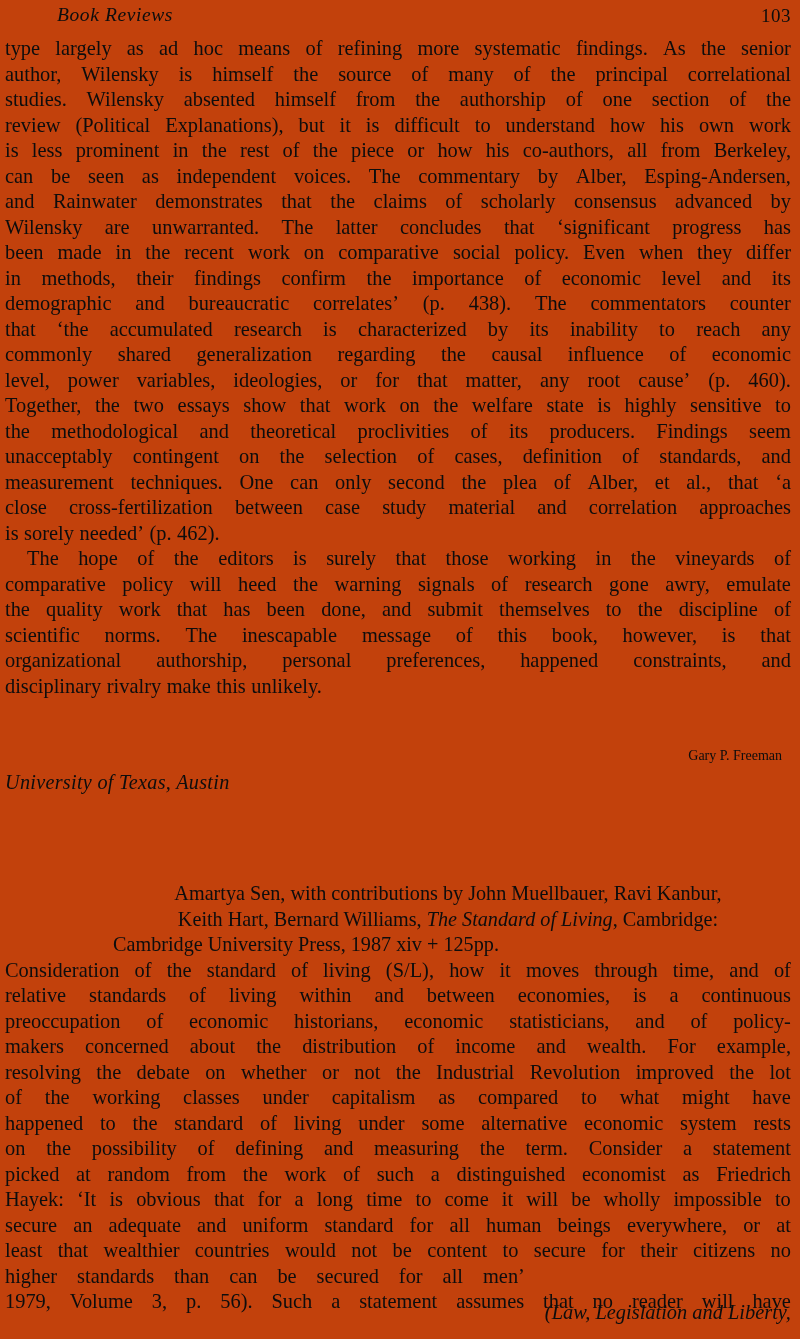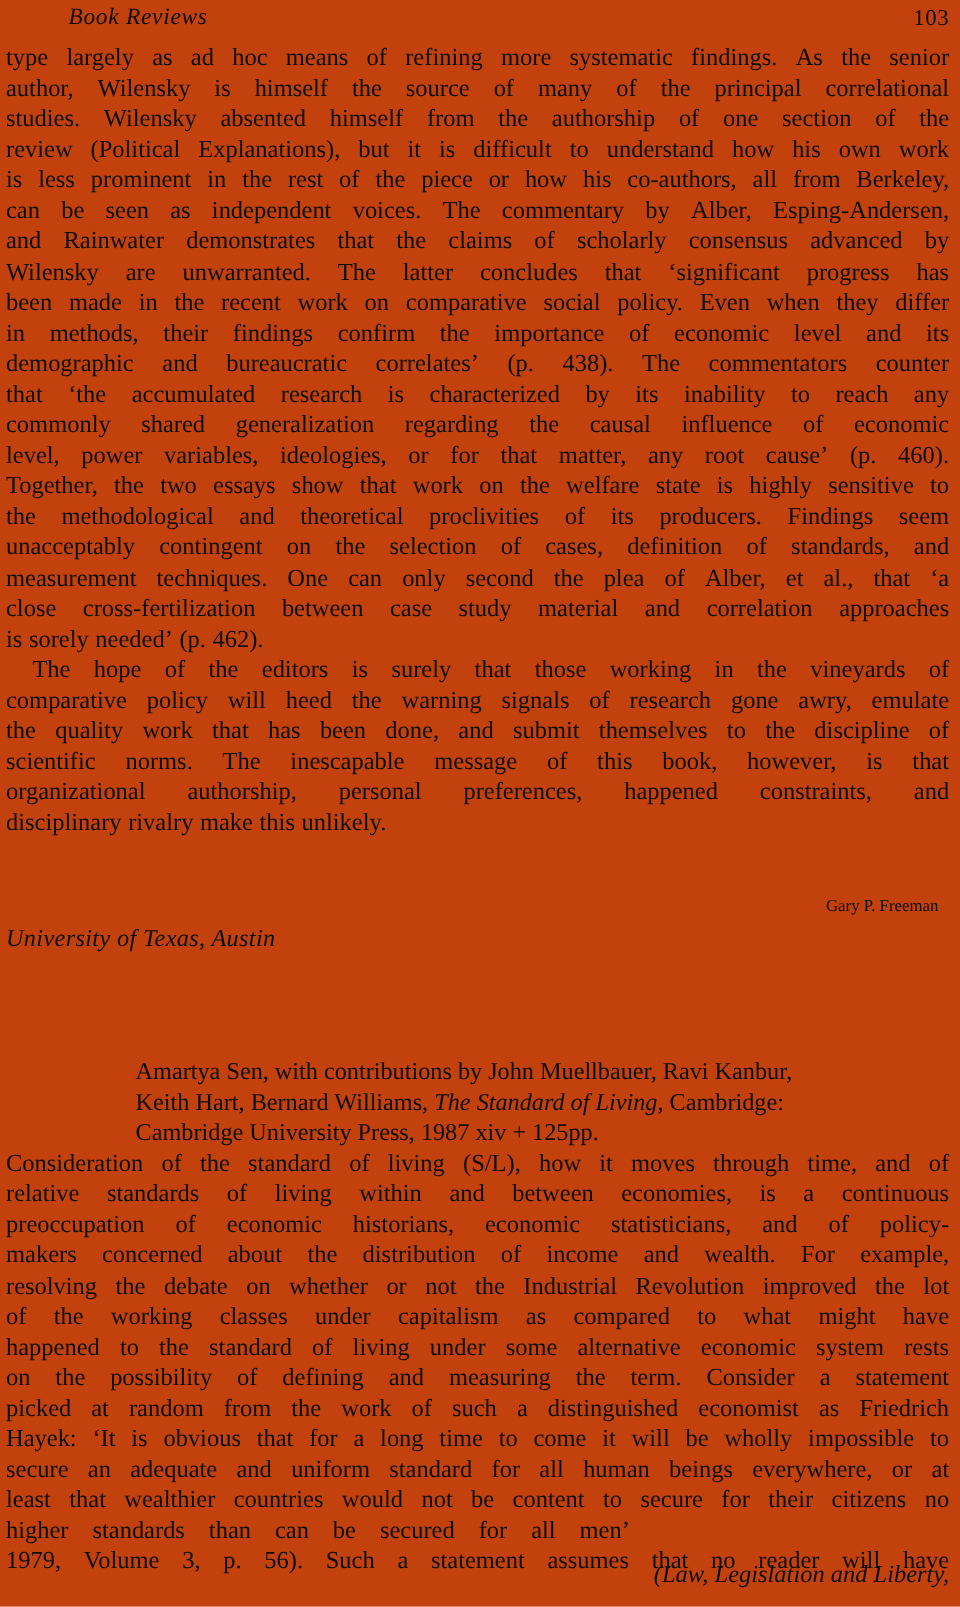--- a/index.html
+++ b/index.html
@@ -99,21 +99,21 @@
   }
   .review-gap { height: 86px; }
 
   
   .cite-block {
     margin-left: 108px;
     margin-right: 8px;
     width: 670px;
   }
   .cite-block .ln { font-size: 20.2px; }
-  .cite-block .ln.just { justify-content: flex-start; }
+  .cite-block .ln.just { justify-content: center; }
 </style>
 </head>
 <body>
 
 <div class="page">
 
   <div class="running-head">
     <div class="rh-title">Book Reviews</div>
     <div class="rh-folio">103</div>
   </div>

